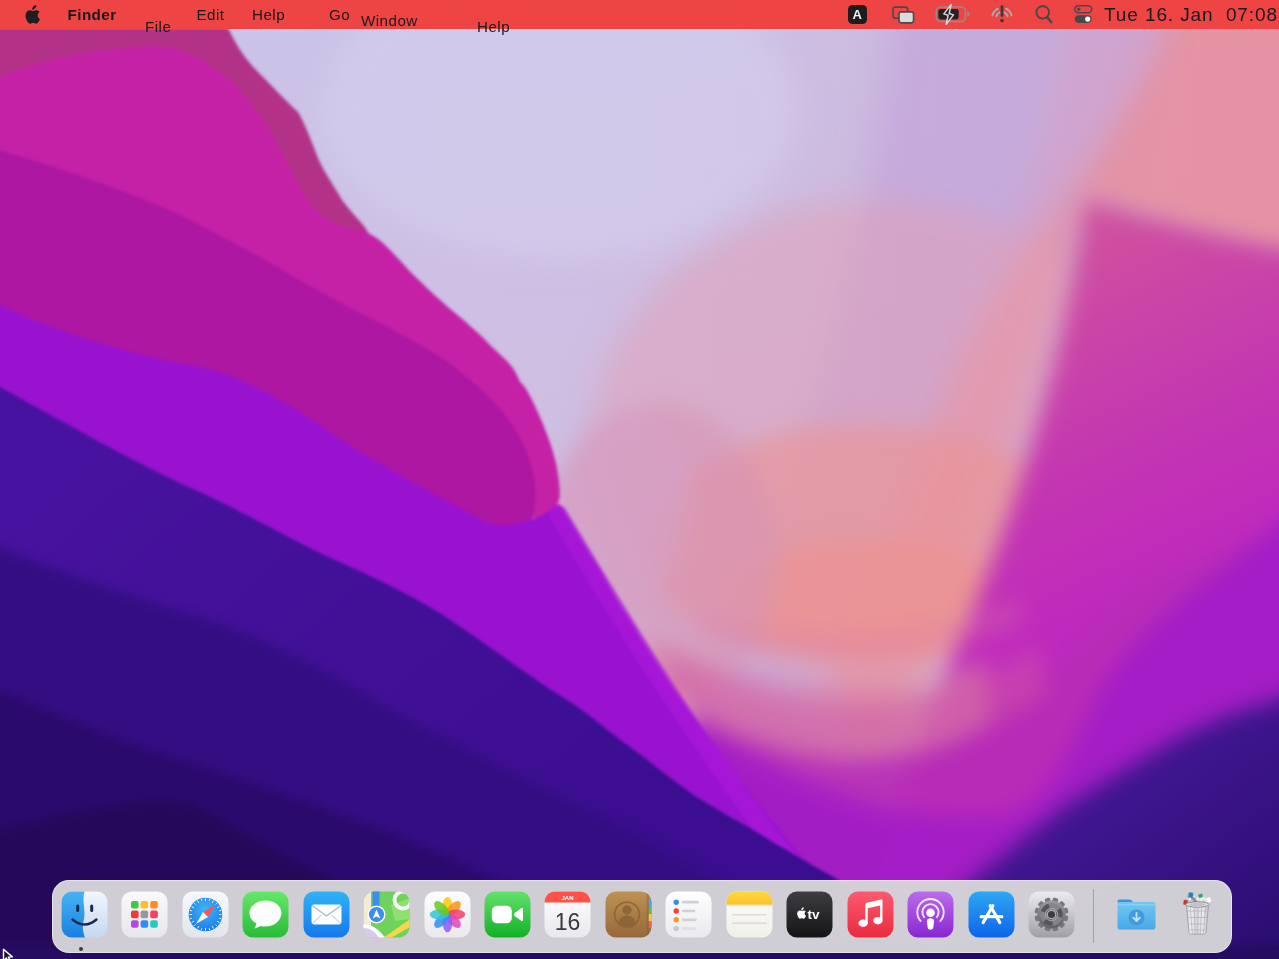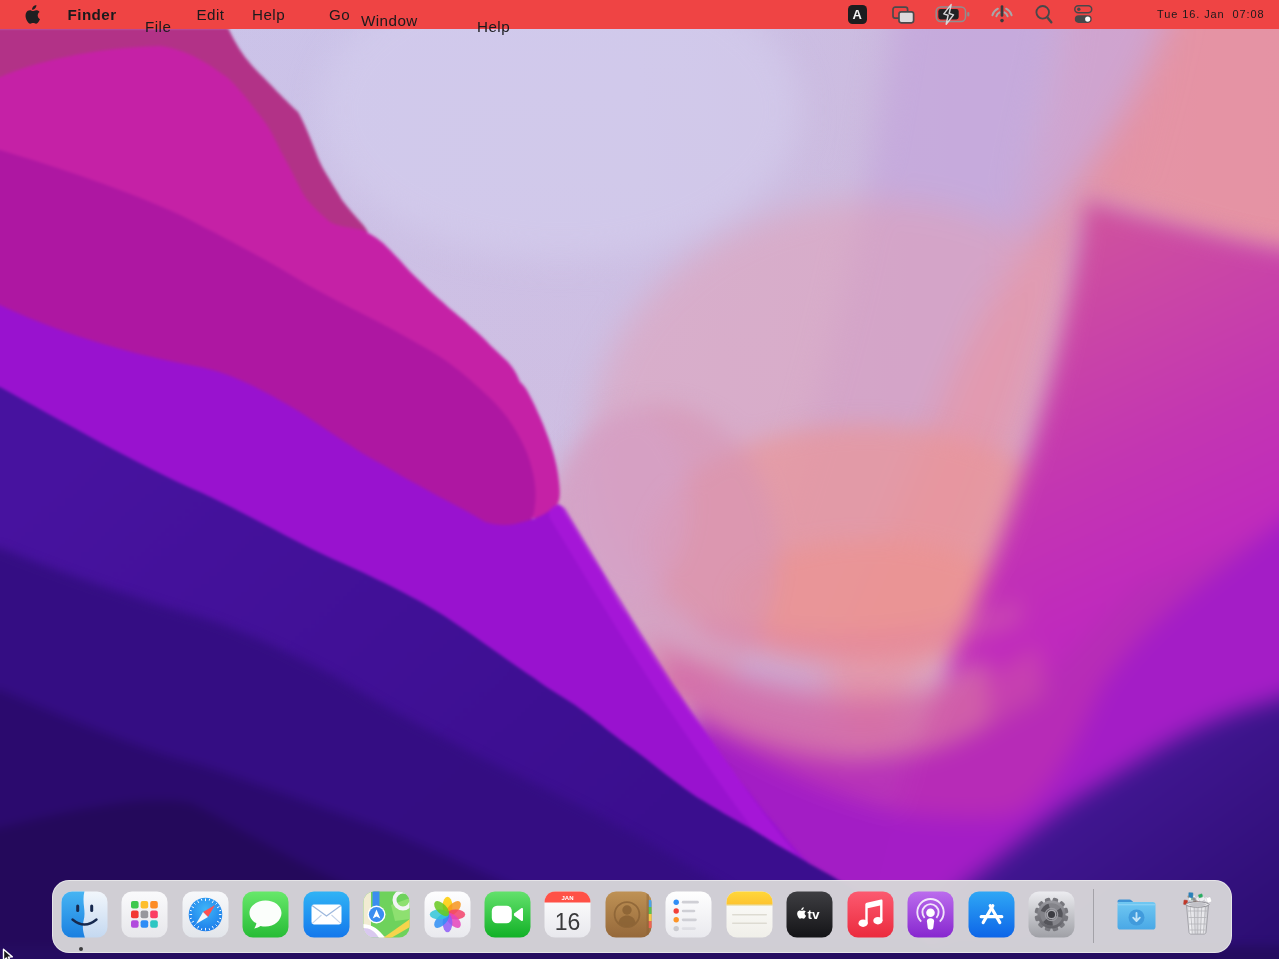--- a/index.html
+++ b/index.html
@@ -119,21 +119,21 @@
 <svg width="22" height="22" viewBox="0 0 22 22" style="position:absolute;left:1033px;top:2px">
  <circle cx="9.7" cy="10.3" r="6.3" fill="none" stroke="#48484a" stroke-width="1.8"></circle>
  <line x1="14.2" y1="15.2" x2="18.3" y2="20.3" stroke="#48484a" stroke-width="2.4" stroke-linecap="round"></line>
 </svg>
 <svg width="20" height="20" viewBox="0 0 20 20" style="position:absolute;left:1074px;top:5px">
  <rect x="0.8" y="0.8" width="16.9" height="7" rx="3.5" fill="none" stroke="#48484a" stroke-width="1.5"></rect>
  <circle cx="4.8" cy="4.3" r="1.7" fill="#48484a"></circle>
  <rect x="0.8" y="10.3" width="16.9" height="7.6" rx="3.8" fill="#48484a"></rect>
  <circle cx="13.7" cy="14.1" r="2.6" fill="#fbfbfb"></circle>
 </svg>
-<span style="position:absolute;left:1157px;top:0;line-height:29px;font-size:11px;letter-spacing:.9px;">Tue 16. Jan&nbsp;&nbsp;07:08</span>
+<span style="position:absolute;left:1104px;top:0;line-height:29px;font-size:19px;letter-spacing:.9px;">Tue 16. Jan&nbsp;&nbsp;07:08</span>
 </div>
 <div id="dock"></div>
 <div id="docksep"></div>
 <svg class="ic" style="left:60.8px" width="47" height="47" viewBox="0 0 47 47">
     <defs>
 <linearGradient id="fL" x1="0" y1="0" x2="0" y2="1">
         <stop offset="0" stop-color="#47b5f3"></stop>
         <stop offset="1" stop-color="#1a7fe0"></stop>
       </linearGradient>
 <linearGradient id="fR" x1="0" y1="0" x2="0" y2="1">

